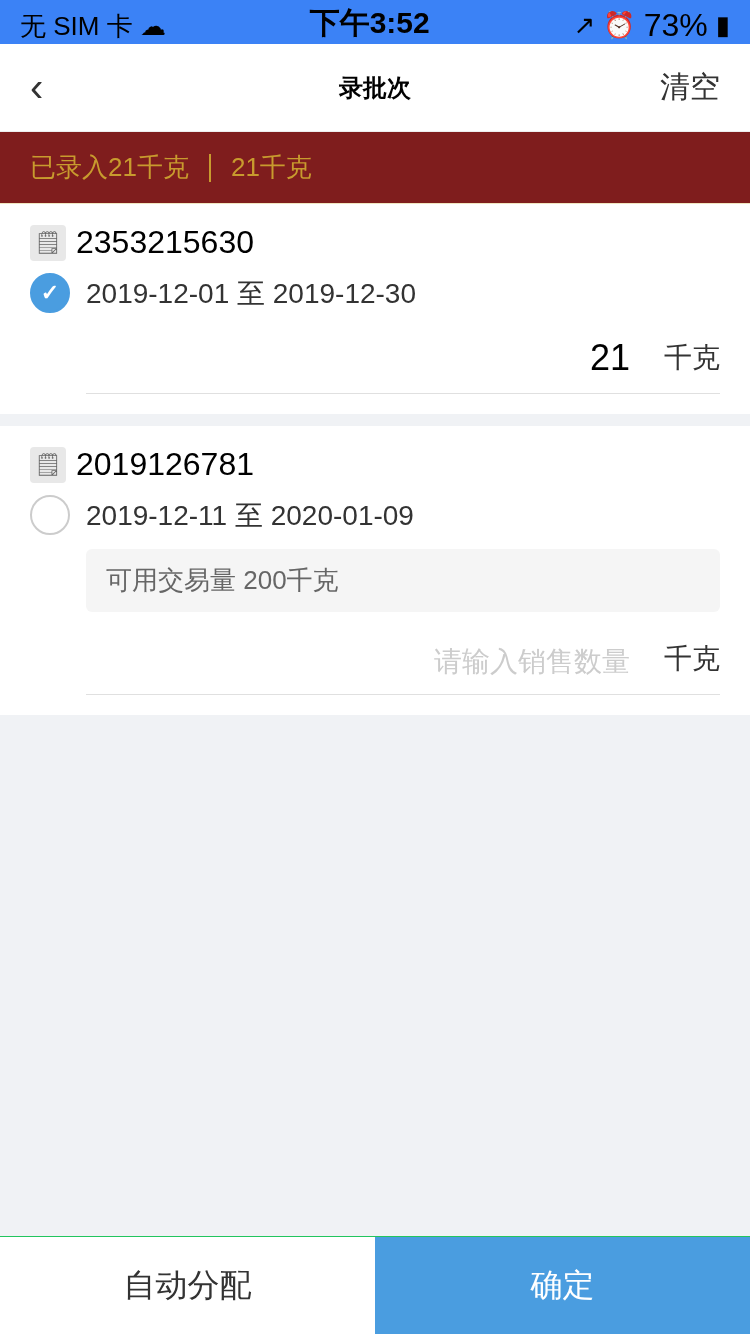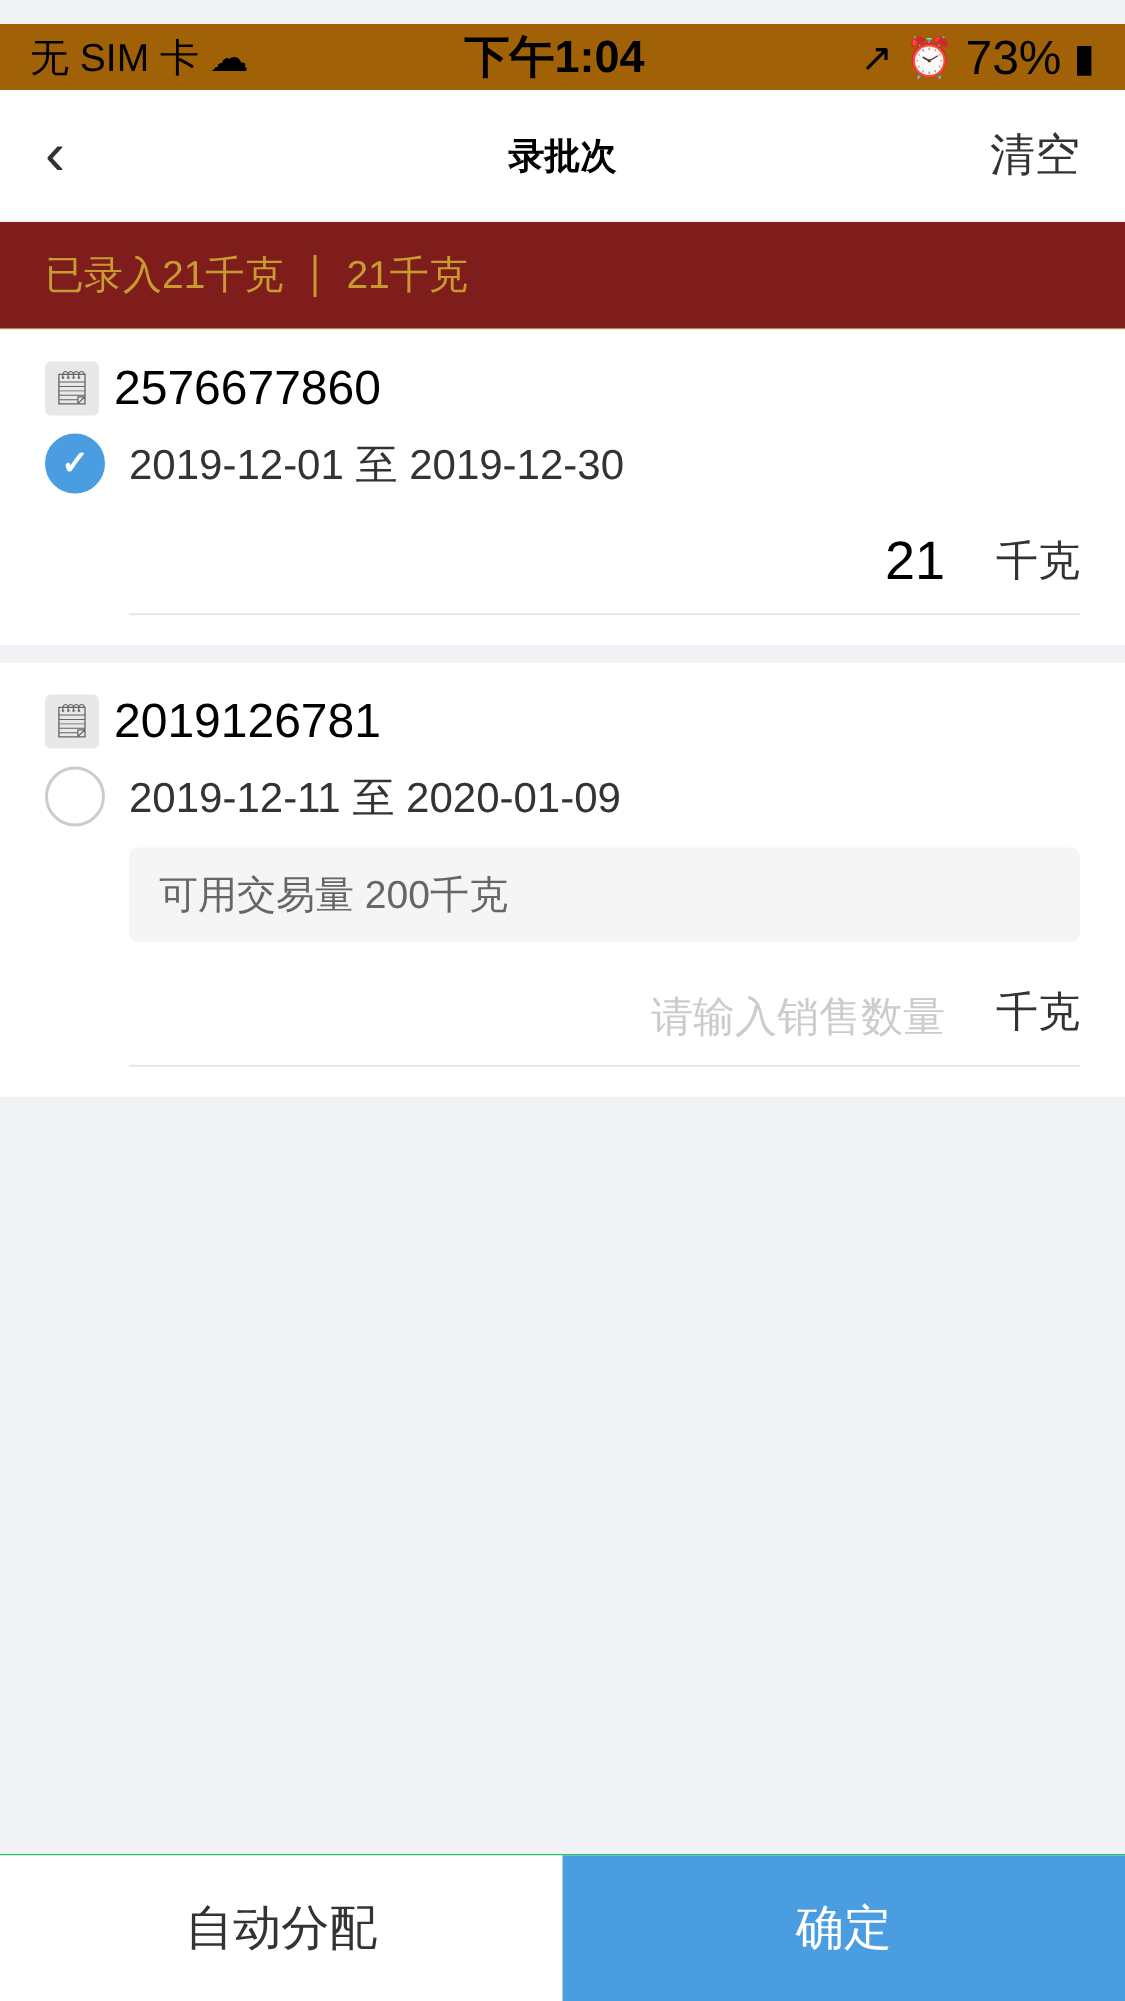--- a/index.html
+++ b/index.html
@@ -10,27 +10,26 @@
       height: 1334px;
       background: #f0f2f5;
       overflow: hidden;
       position: relative;
     }
 
     
     .status-bar {
       width: 100%;
       height: 44px;
-      background: #a16207;
-      display: flex;
-      align-items: center;
+      background: #3b82f6;
+      display: flex;
+      align-items: flex-end;
       justify-content: space-between;
       padding: 0 20px;
       font-size: 28px;
-      margin-top: 16px;
     }
     .status-left {
       display: flex;
       align-items: center;
       gap: 8px;
       font-size: 26px;
       color: #000;
     }
     .status-center {
       font-size: 30px;
@@ -250,21 +249,21 @@
       background: #dce8f5;
     }
   </style>
 </head>
 <body>
 
 <div class="status-bar">
   <div class="status-left">
     <span>无 SIM 卡 ☁</span>
   </div>
-  <div class="status-center">下午1:04</div>
+  <div class="status-center">下午3:52</div>
   <div class="status-right">
     <span>↗</span>
     <span>⏰</span>
     <span class="battery-text">73%</span>
     <span>▮</span>
   </div>
 </div>
 
 <div class="nav-bar">
   <div class="nav-back">‹</div>
@@ -276,21 +275,21 @@
   <span class="summary-label">已录入21千克</span>
   <div class="summary-divider"></div>
   <span class="summary-value">21千克</span>
 </div>
 
 <div class="content">
 
   <div class="batch-item">
     <div class="batch-header">
       <div class="doc-icon">🗒</div>
-      <span class="batch-id">2576677860</span>
+      <span class="batch-id">2353215630</span>
     </div>
     <div class="batch-date-row">
       <div class="radio-circle selected"></div>
       <span class="batch-date">2019-12-01 至 2019-12-30</span>
     </div>
     <div class="input-row">
       <input class="qty-input" type="text" value="21" style="">
       <span class="qty-unit">千克</span>
     </div>
   </div>

